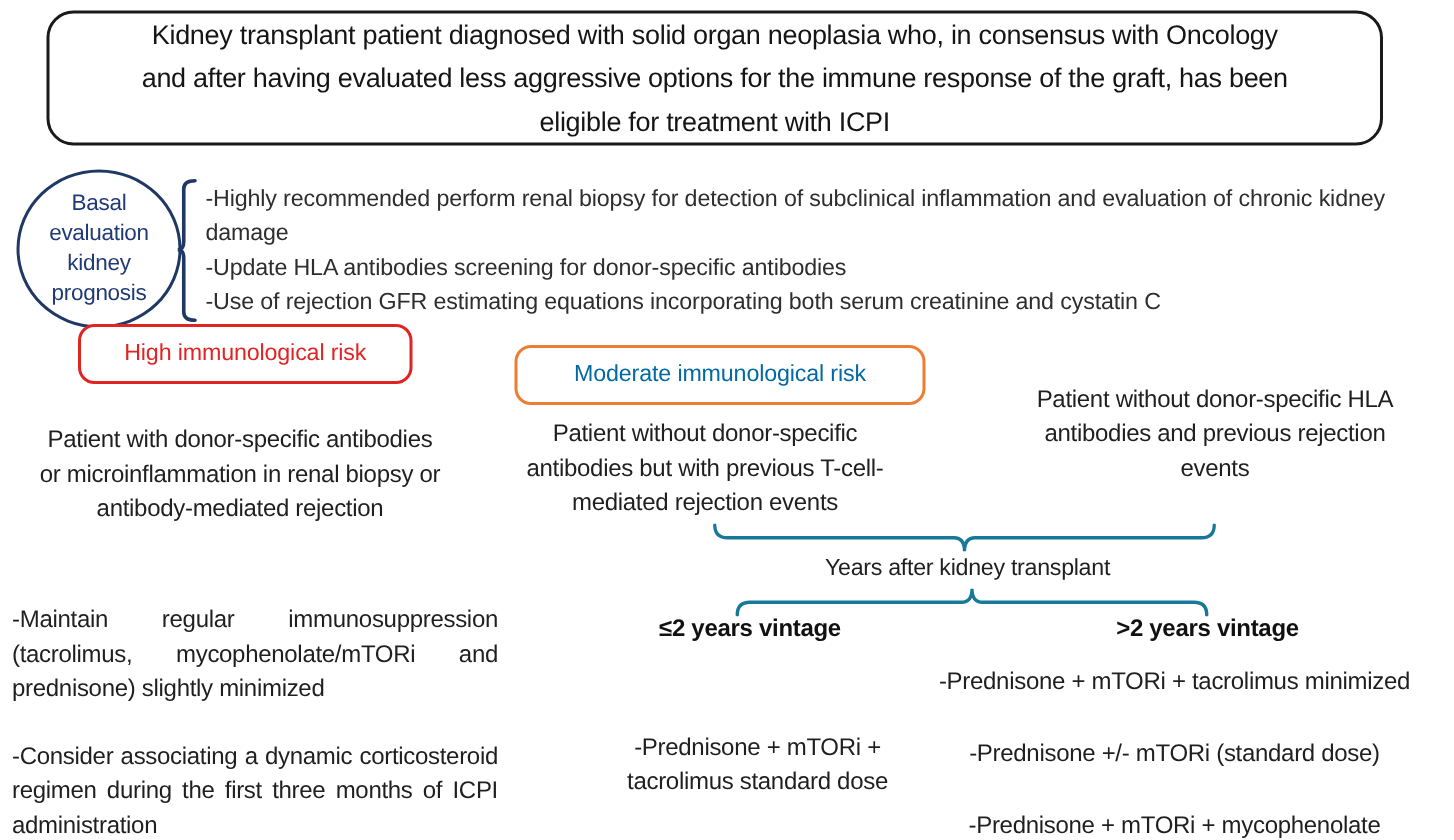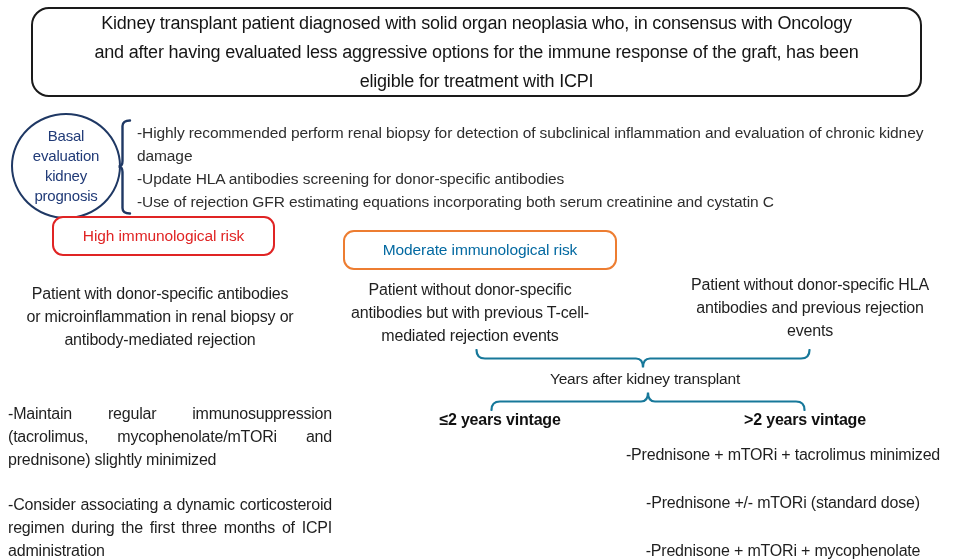--- a/index.html
+++ b/index.html
@@ -41,21 +41,21 @@
   .risk-high{left:52px;top:216px;width:223px;border:2px solid #e02424;color:#e02424;}
   .risk-moderate{left:343px;top:230px;width:274px;border:2px solid #ed7d31;color:#0369a1;}
   .risk-low{left:676px;top:228px;width:257px;border:2px solid #3e7a33;color:#2f7d32;}
   
   .risk-desc{
     position:absolute;text-align:center;font-size:16px;line-height:23px;
     color:#1f1f1f;letter-spacing:-0.2px;
   }
   .desc-high{left:25px;top:282px;width:270px;}
   .desc-moderate{left:347px;top:278px;width:246px;}
-  .desc-low{left:672px;top:273px;width:276px;}
+  .desc-low{left:672px;top:255px;width:276px;}
   
   .brace{position:absolute;}
   .years-label{
     position:absolute;left:485px;top:370px;width:320px;text-align:center;
     font-size:15.5px;color:#1f1f1f;letter-spacing:-0.2px;
   }
   .vintage-heading{
     position:absolute;top:411px;width:170px;text-align:center;
     font-size:16px;font-weight:bold;color:#111;letter-spacing:-0.2px;
   }
@@ -126,20 +126,21 @@
   </svg>
 
   <div class="vintage-heading vintage-left">≤2 years vintage</div>
   <div class="vintage-heading vintage-right">&gt;2 years vintage</div>
 
   <div class="high-plan">
     <p>-Maintain regular immunosuppression (tacrolimus, mycophenolate/mTORi and prednisone) slightly minimized</p>
     <p>-Consider associating a dynamic corticosteroid regimen during the first three months of ICPI administration</p>
   </div>
 
+  <div class="mid-plan">-Prednisone + mTORi + tacrolimus standard dose</div>
 
   <div class="right-plan">
     <div class="item">-Prednisone  + mTORi  + tacrolimus minimized</div>
     <div class="item">-Prednisone  +/- mTORi  (standard dose)</div>
     <div class="item">-Prednisone + mTORi + mycophenolate</div>
   </div>
 
 </div>
 
 </body></html>

